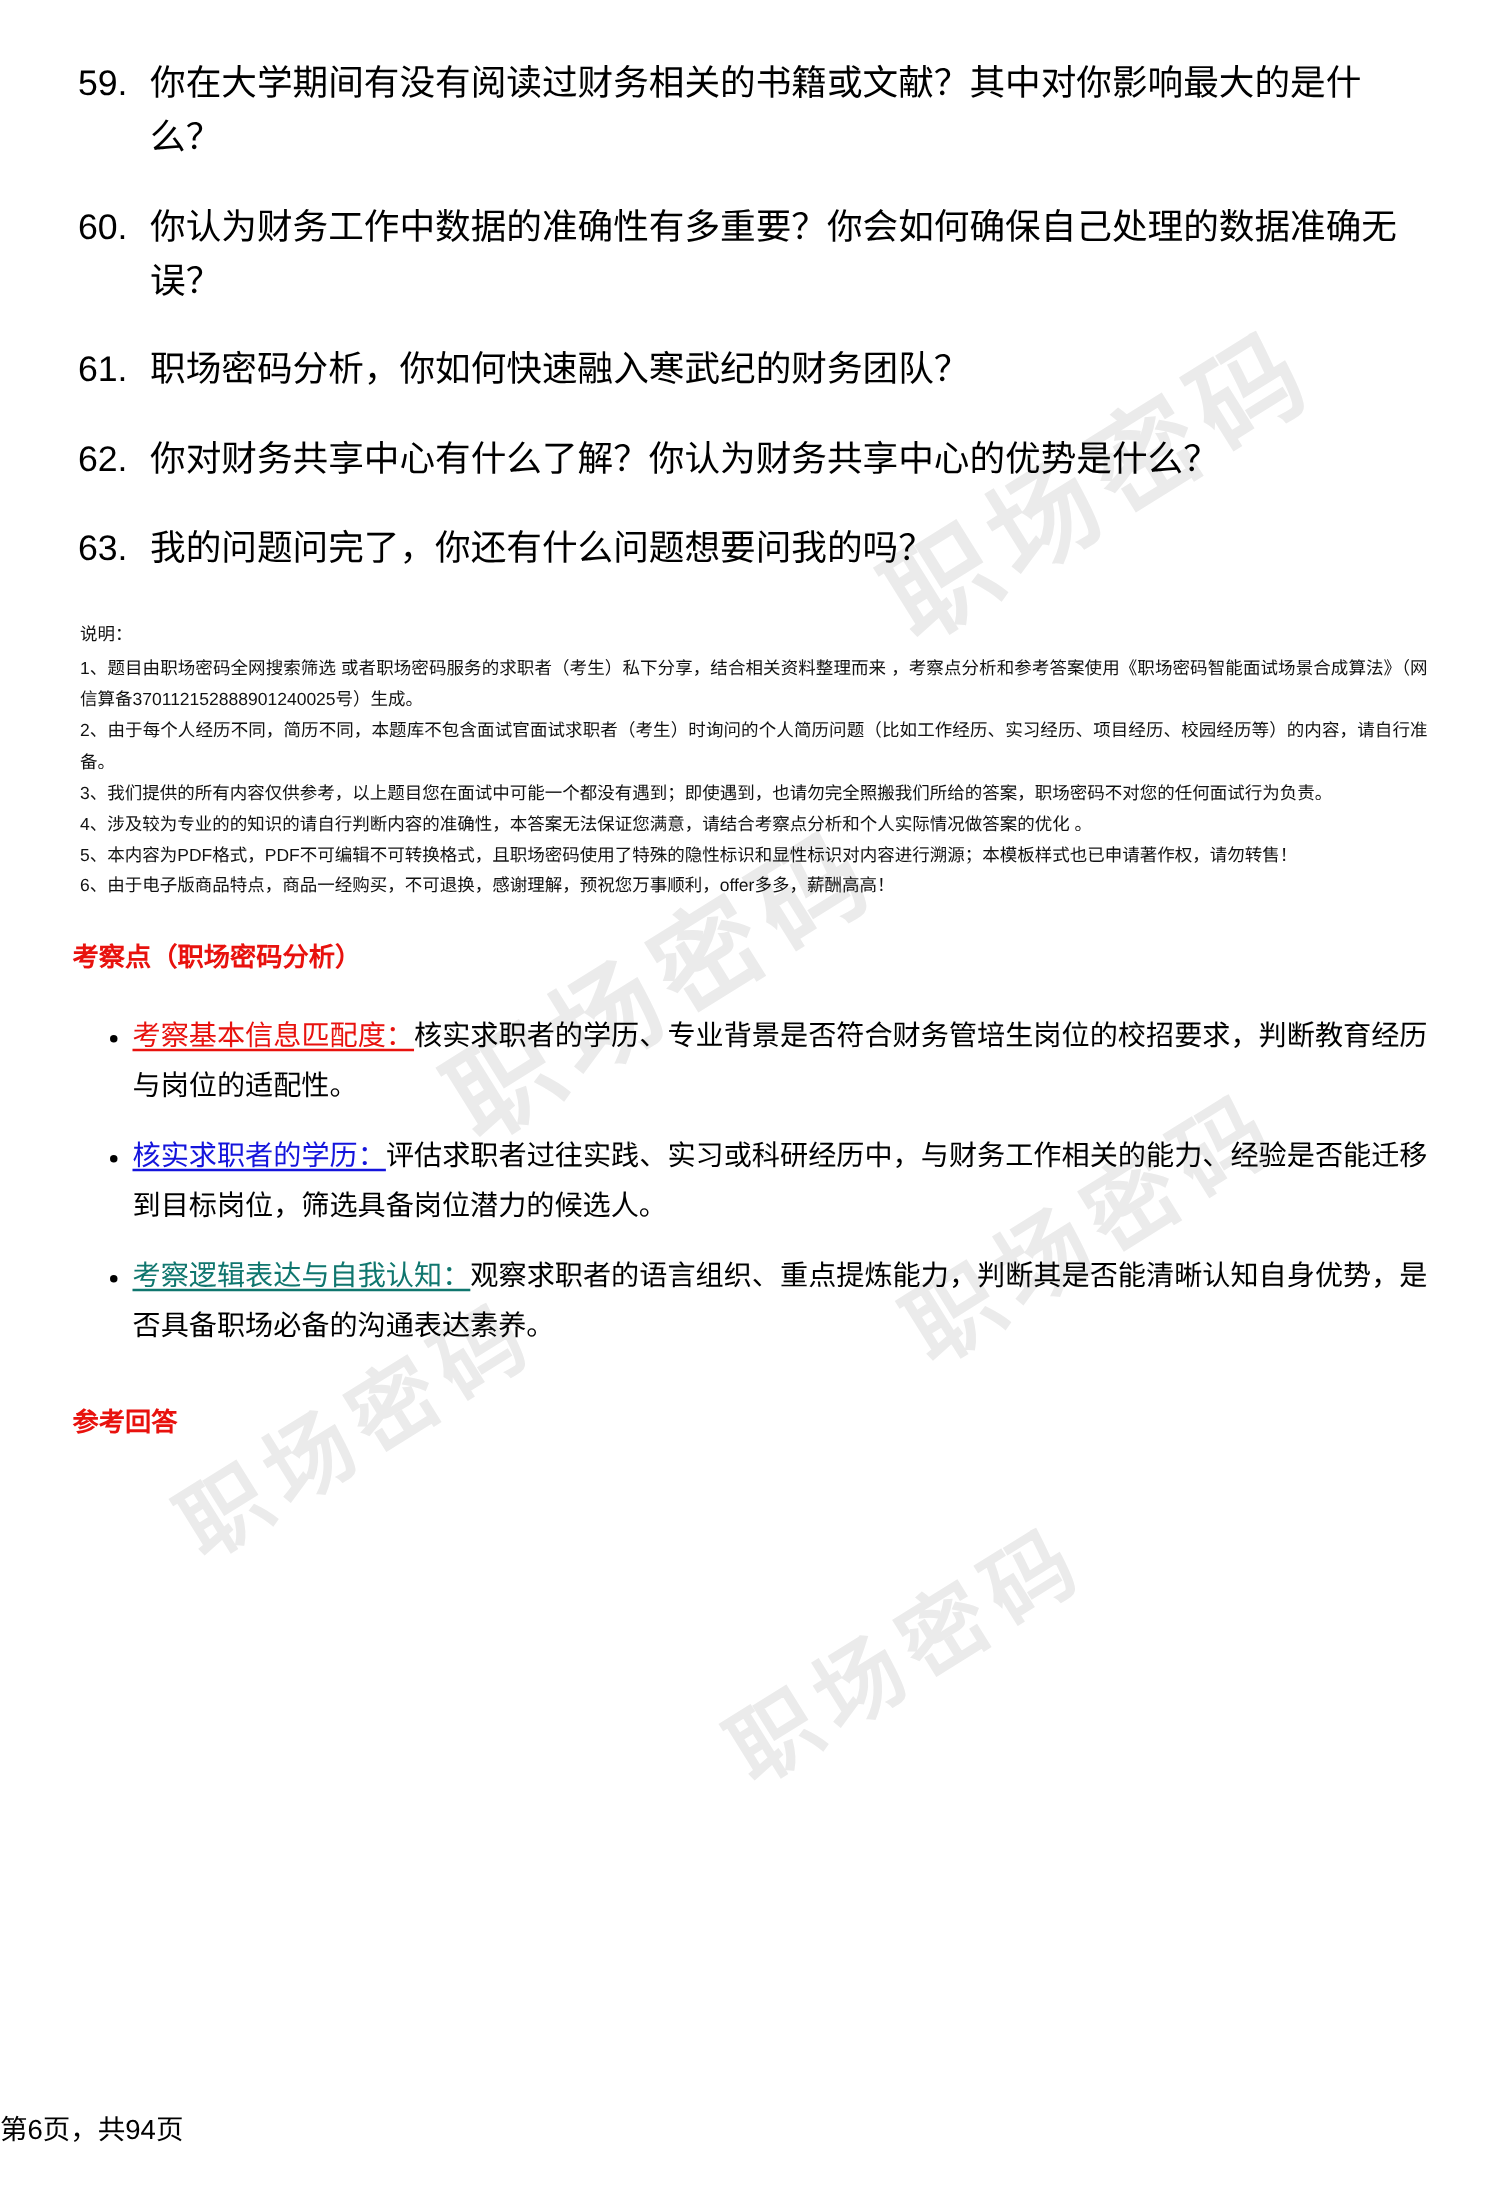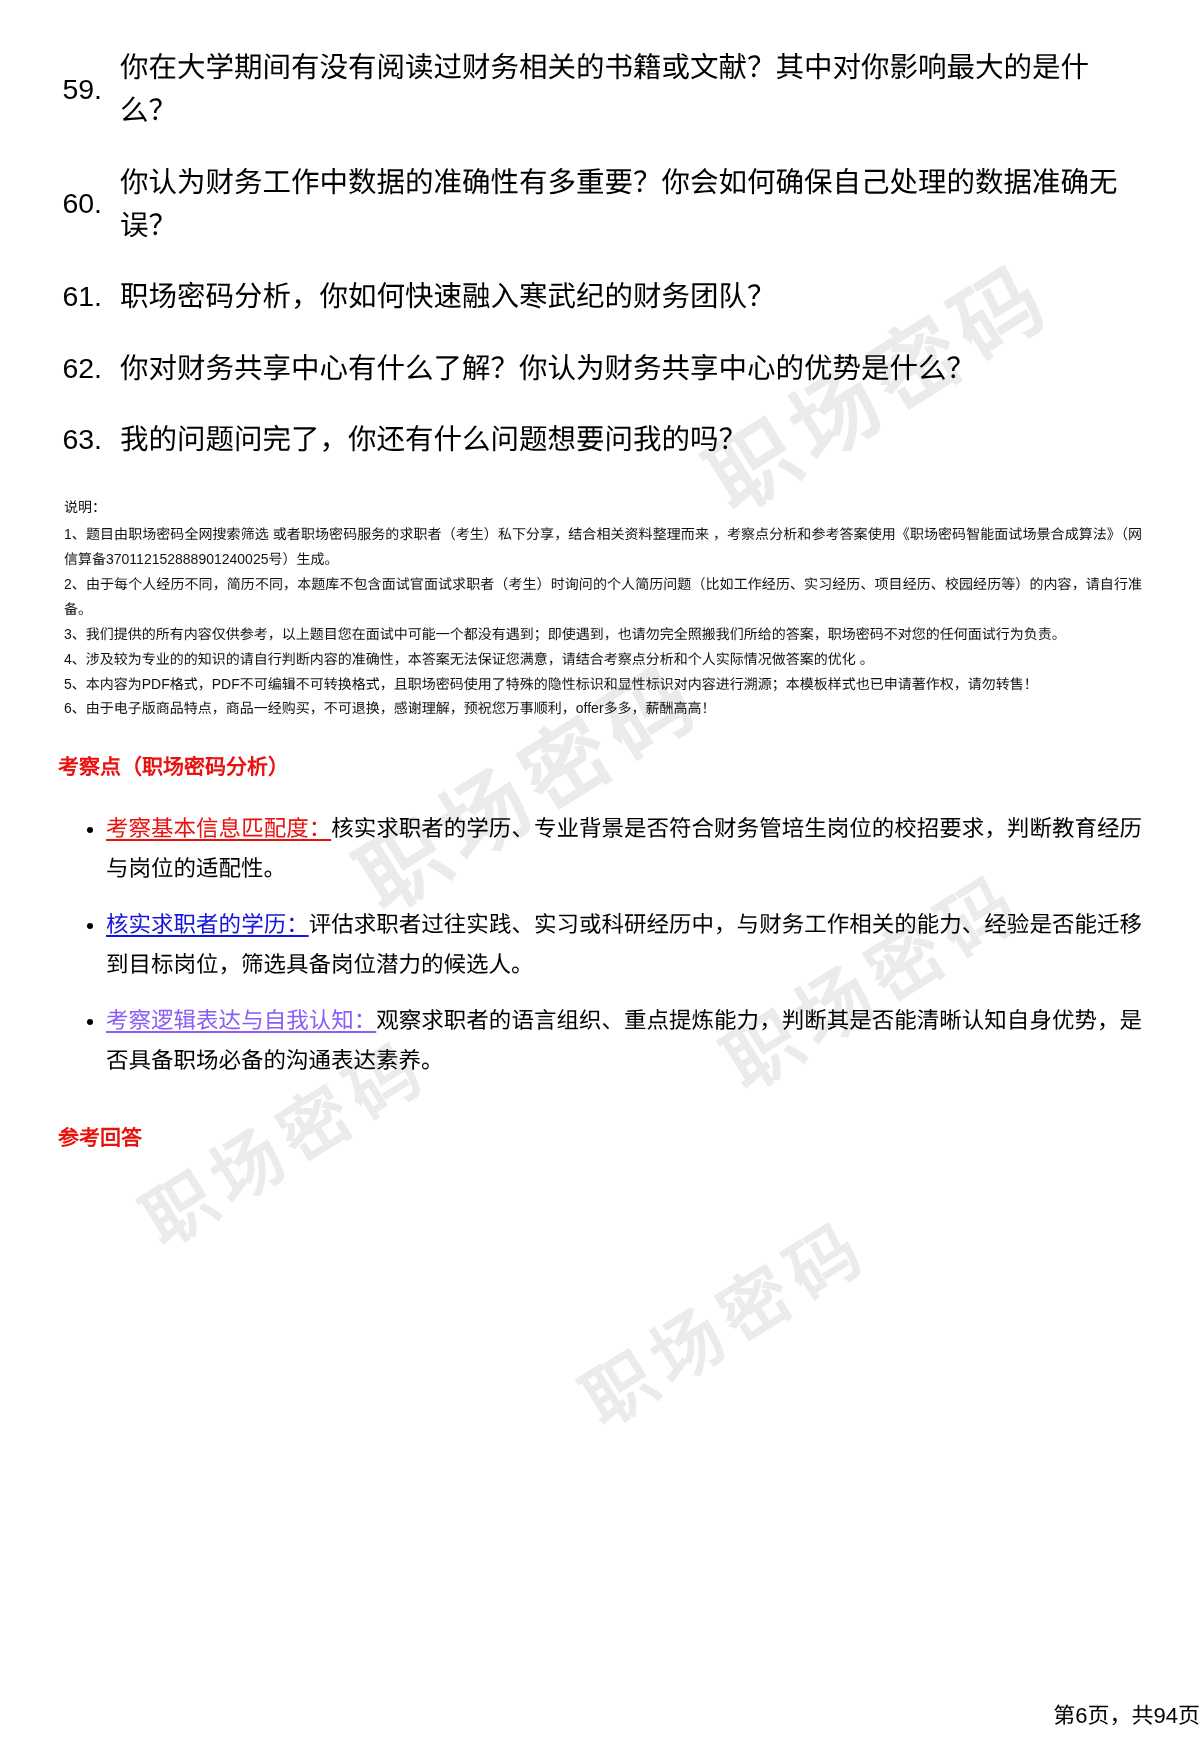--- a/index.html
+++ b/index.html
@@ -55,21 +55,21 @@
   }
 
   
   .question-list {
     list-style: none;
     margin: 0;
     padding: 0;
   }
   .question {
     display: flex;
-    align-items: center;
+    align-items: flex-start;
     font-size: 28.5px;
     line-height: 1.52;
     margin-bottom: 28px;
     color: #000;
   }
   .q-num {
     flex: 0 0 auto;
     width: 62px;
     text-align: right;
     padding-right: 18px;
@@ -115,37 +115,37 @@
     text-align: justify;
   }
   .point-list li::marker { font-size: 20px; }
   .pt-label {
     font-weight: 400;
     text-decoration: underline;
     text-underline-offset: 3px;
   }
   .pt-label.c-red   { color: #e8120e; }
   .pt-label.c-blue  { color: #1414dc; }
-  .pt-label.c-green { color: #8b5cf6; }
+  .pt-label.c-green { color: #0f766e; }
   .pt-body { color: #000; }
 
   .answer-heading {
     color: #e8120e;
     font-weight: 700;
     font-size: 21px;
     margin-top: 40px;
   }
 
   
   .footer {
     position: absolute;
     left: 0;
     right: 0;
-    bottom: 26px;
-    text-align: right;
+    bottom: 38px;
+    text-align: left;
     font-size: 22px;
     color: #000;
     z-index: 1;
   }
 </style>
 </head>
 <body>
 
 <div class="page">
 

